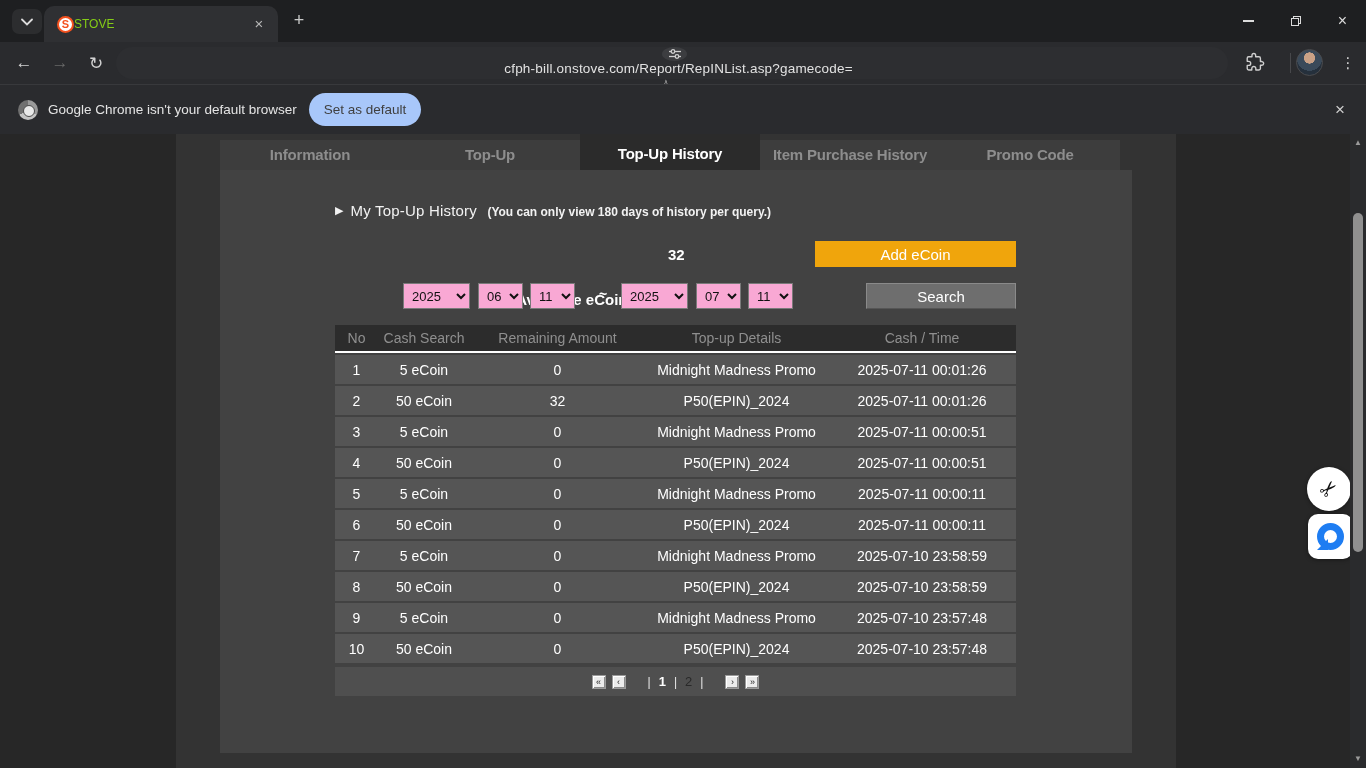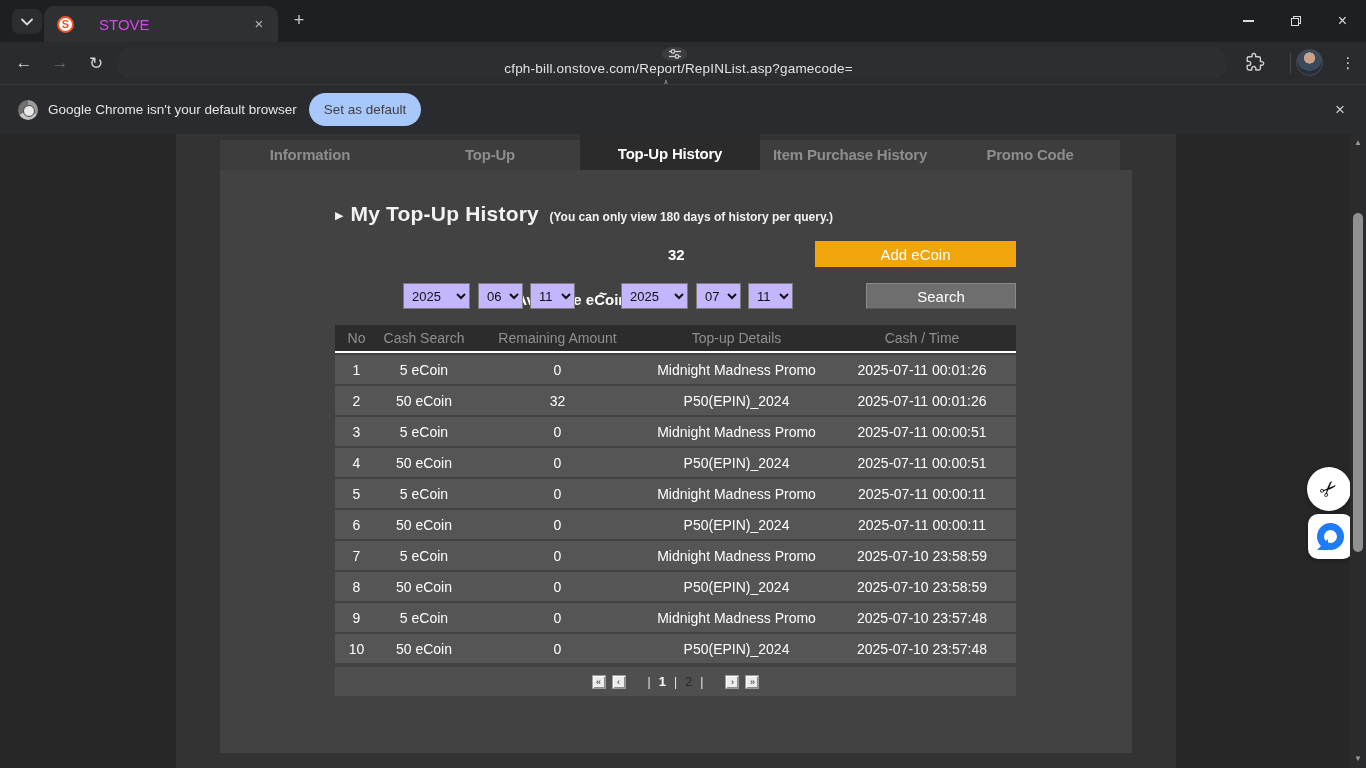--- a/index.html
+++ b/index.html
@@ -9,21 +9,21 @@
 
   
   #tabstrip { position:absolute; left:0; top:0; width:1366px; height:42px; background:#1e1f21; }
   .tab-search-btn { position:absolute; left:12px; top:9px; width:30px; height:25px; border-radius:7px;
     background:#2c2d2f; display:flex; align-items:center; justify-content:center; }
   .browser-tab { position:absolute; left:44px; top:6px; width:234px; height:36px; background:#2f3033;
     border-radius:10px 10px 0 0; display:flex; align-items:center; }
   .favicon { width:17px; height:17px; margin-left:13px; border-radius:50%; background:#fff;
     border:2px solid #f4511e; color:#f4511e; font-size:11px; font-weight:bold; line-height:13px;
     text-align:center; }
-  .tab-title { margin-left:25px; font-size:15px; color:#d946ef; flex:1; }
+  .tab-title { margin-left:0; font-size:12px; color:#84cc16; flex:1; }
   .tab-close { width:18px; height:18px; margin-right:10px; color:#b8b8b8; font-size:15px;
     line-height:17px; text-align:center; border-radius:50%; }
   .new-tab-btn { position:absolute; left:288px; top:10px; width:22px; height:22px; color:#c9c9c9;
     font-size:18px; line-height:20px; text-align:center; }
   .win-controls { position:absolute; right:0; top:0; height:42px; display:flex; }
   .win-btn { width:47px; height:42px; display:flex; align-items:center; justify-content:center; color:#dcdcdc; }
   .min-glyph { width:11px; height:1.5px; background:#dcdcdc; }
   .restore-glyph { position:relative; width:10px; height:10px; }
   .restore-glyph .b { position:absolute; left:0; bottom:0; width:8px; height:8px; border:1.3px solid #dcdcdc; background:#1e1f21; }
   .restore-glyph .f { position:absolute; right:0; top:0; width:8px; height:8px; border:1.3px solid #dcdcdc; }
@@ -66,29 +66,29 @@
 
   .ptabs { position:absolute; left:220px; top:6px; width:900px; height:30px; background:#3d3d3d; display:flex; }
   .ptab { width:180px; height:30px; line-height:30px; text-align:center; font-size:15px; font-weight:bold;
     color:#8d8d8d; letter-spacing:-.2px; }
   .ptab.active { position:relative; top:-6px; height:36px; line-height:40px; background:#2b2b2b; color:#ffffff; }
 
   .panel { position:absolute; left:220px; top:36px; width:912px; height:583px; background:#424242; }
 
   .heading { position:absolute; left:115px; top:32px; color:#f2f2f2; white-space:nowrap; }
   .heading .arrow { font-size:11px; vertical-align:2px; margin-right:7px; }
-  .heading .title { font-size:21px; font-weight:bold; letter-spacing:.2px; }
+  .heading .title { font-size:15px; font-weight:normal; letter-spacing:.2px; }
   .heading .note { font-size:12px; font-weight:bold; margin-left:6px; }
 
   .summary-label { position:absolute; left:258px; top:76px; font-size:15px; font-weight:bold; color:#fff;margin-top:45px; }
   .summary-value { position:absolute; left:448px; top:76px; font-size:15px; font-weight:bold; color:#fff; }
   .add-ecoin-btn { position:absolute; left:595px; top:71px; width:201px; height:26px; background:#f0a50c;
     color:#fff; font-size:15px; display:flex; align-items:center; justify-content:center; border:none; }
 
-  .filter select { position:absolute; top:113px; height:26px; background:#c4b5fd; color:#111;
+  .filter select { position:absolute; top:113px; height:26px; background:#f9a8d4; color:#111;
     border:1px solid #7a7a7a; font-size:13px; font-family:"Liberation Sans",sans-serif; padding-left:4px; }
   .sel-y1 { left:183px; width:67px; } .sel-m1 { left:258px; width:45px; } .sel-d1 { left:310px; width:45px; }
   .tilde { position:absolute; left:372px; top:116px; width:22px; text-align:center; color:#fff; font-size:14px; font-weight:bold; }
   .sel-y2 { left:401px; width:67px; } .sel-m2 { left:476px; width:45px; } .sel-d2 { left:528px; width:45px; }
   .search-btn { position:absolute; left:646px; top:113px; width:150px; height:26px; background:#6e6e6e;
     border:1px solid #8a8a8a; border-bottom-color:#555; color:#fff; font-size:15px;
     display:flex; align-items:center; justify-content:center; }
 
   .table-wrap { position:absolute; left:115px; top:153px; width:760px; }
   table.topup { width:681px; border-collapse:separate; border-spacing:0 2px; table-layout:fixed; }

